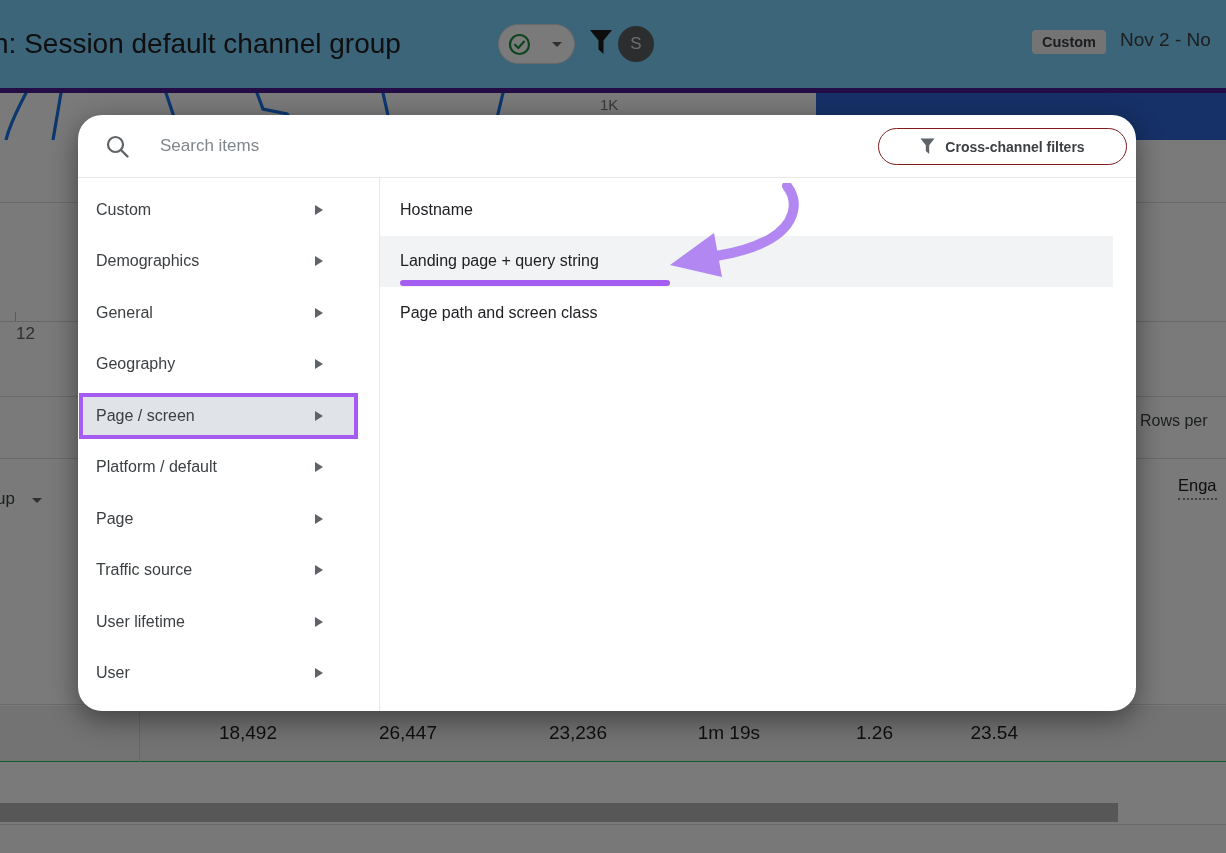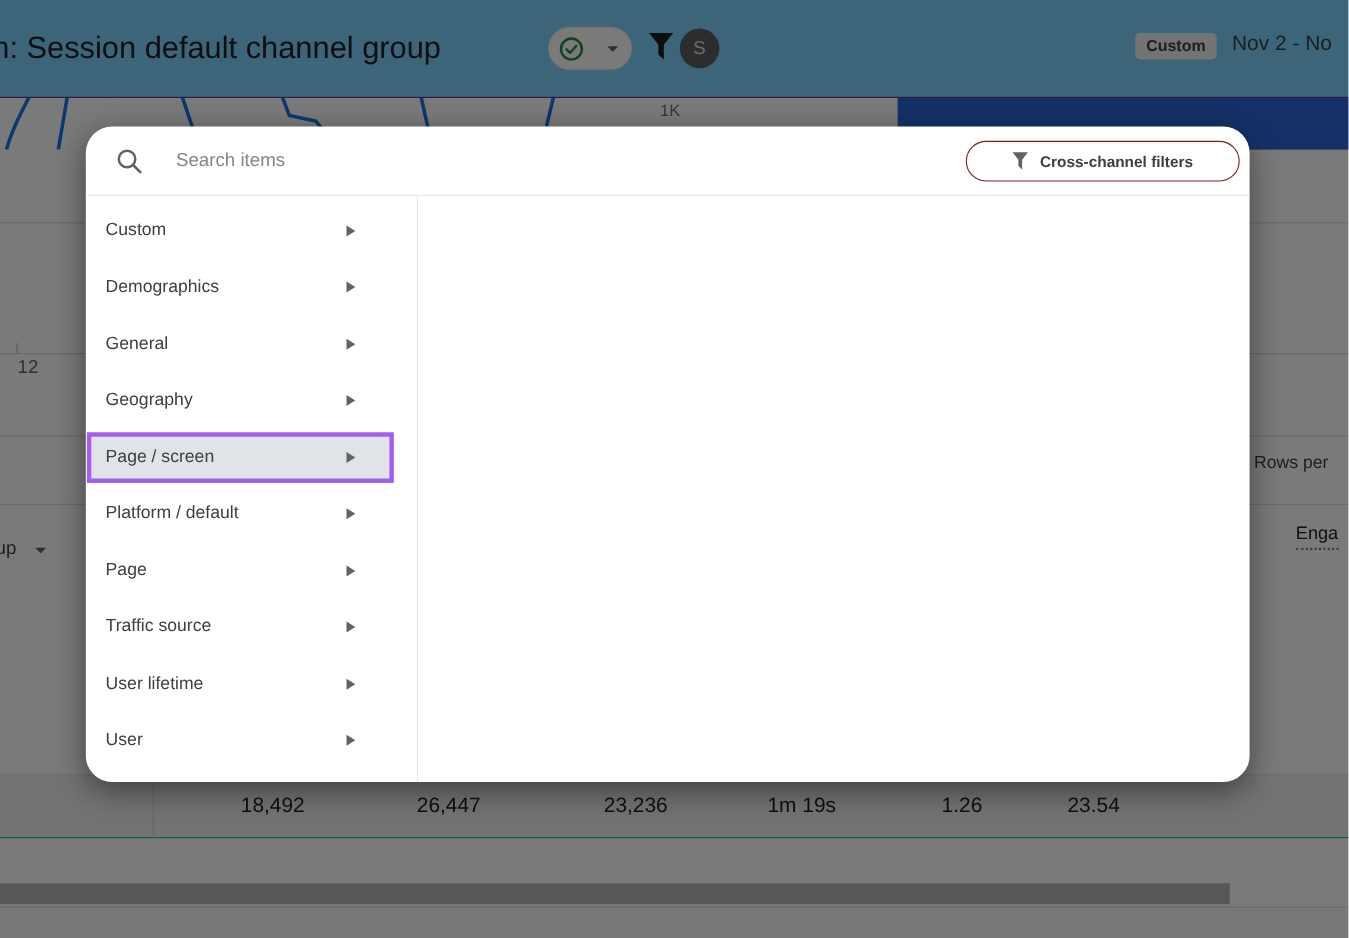--- a/index.html
+++ b/index.html
@@ -18,21 +18,21 @@
     display:flex; align-items:center; justify-content:space-between; padding:0 12px 0 9px; }
   .caret-down { width:0; height:0; border-left:5px solid transparent; border-right:5px solid transparent;
     border-top:5px solid #5f6368; }
   .header-funnel { position:absolute; left:589px; top:29px; }
   .avatar { position:absolute; left:618px; top:26px; width:36px; height:36px; border-radius:50%;
     background:#5a5f63; color:#dfe1e4; font-size:17px; display:flex; align-items:center; justify-content:center; }
   .date-preset { position:absolute; left:1032px; top:30px; background:#f2f2f2; border-radius:4px;
     padding:4px 10px; font-size:14.5px; font-weight:bold; color:#3c4043; }
   .date-range { position:absolute; left:1120px; top:29px; font-size:19px; color:#3c4043; white-space:nowrap; }
 
-  .chart-strip { position:absolute; left:0; top:88px; width:1226px; height:47px; border-top:1px solid #4c1d95; }
+  .chart-strip { position:absolute; left:0; top:88px; width:1226px; height:47px; border-top:5px solid #4c1d95; }
   .chart-strip svg { position:absolute; left:0; top:0; }
   .grid-label-1k { position:absolute; left:600px; top:3px; font-size:15px; color:#757575; }
   .blue-panel { position:absolute; left:816px; top:0; width:410px; height:47px; background:#2e68d9; }
 
   .hline { position:absolute; left:0; width:1226px; height:0; border-top:1px solid #dcdde0; }
   .axis-tick { position:absolute; left:15px; top:312px; width:1px; height:9px; background:#bdbdbd; }
   .x-tick-label { position:absolute; left:16px; top:324px; font-size:17px; color:#5f6368; }
   .rows-per { position:absolute; left:1140px; top:412px; font-size:16px; color:#3c4043; white-space:nowrap; }
   .dim-header { position:absolute; left:-4px; top:489px; font-size:17px; color:#3c4043;
     display:flex; align-items:center; gap:17px; }
@@ -219,16 +219,34 @@
         <div class="menu-row">
           <span>User lifetime</span>
           <span class="chevron"></span>
         </div>
         <div class="menu-row">
           <span>User</span>
           <span class="chevron"></span>
         </div>
       </div>
 
+      <div class="panel-col">
+        <div class="panel-row">
+          <span>Hostname</span>
+        </div>
+        <div class="panel-row highlight">
+          <span>Landing page + query string</span>
+        </div>
+        <div class="panel-row">
+          <span>Page path and screen class</span>
+        </div>
+
+        <div class="purple-underline"></div>
+
+        <svg class="arrow-annotation" width="145" height="95" viewBox="0 0 145 95">
+          <path d="M127 3 C140 20 134 42 110 56 C94 65 76 70 56 73" fill="none" stroke="#b287f2" stroke-width="10" stroke-linecap="round"></path>
+          <polygon points="10,82 54,50 62,94" fill="#b287f2"></polygon>
+        </svg>
+      </div>
 
     </div>
   </div>
 </div>
 
 </body></html>

